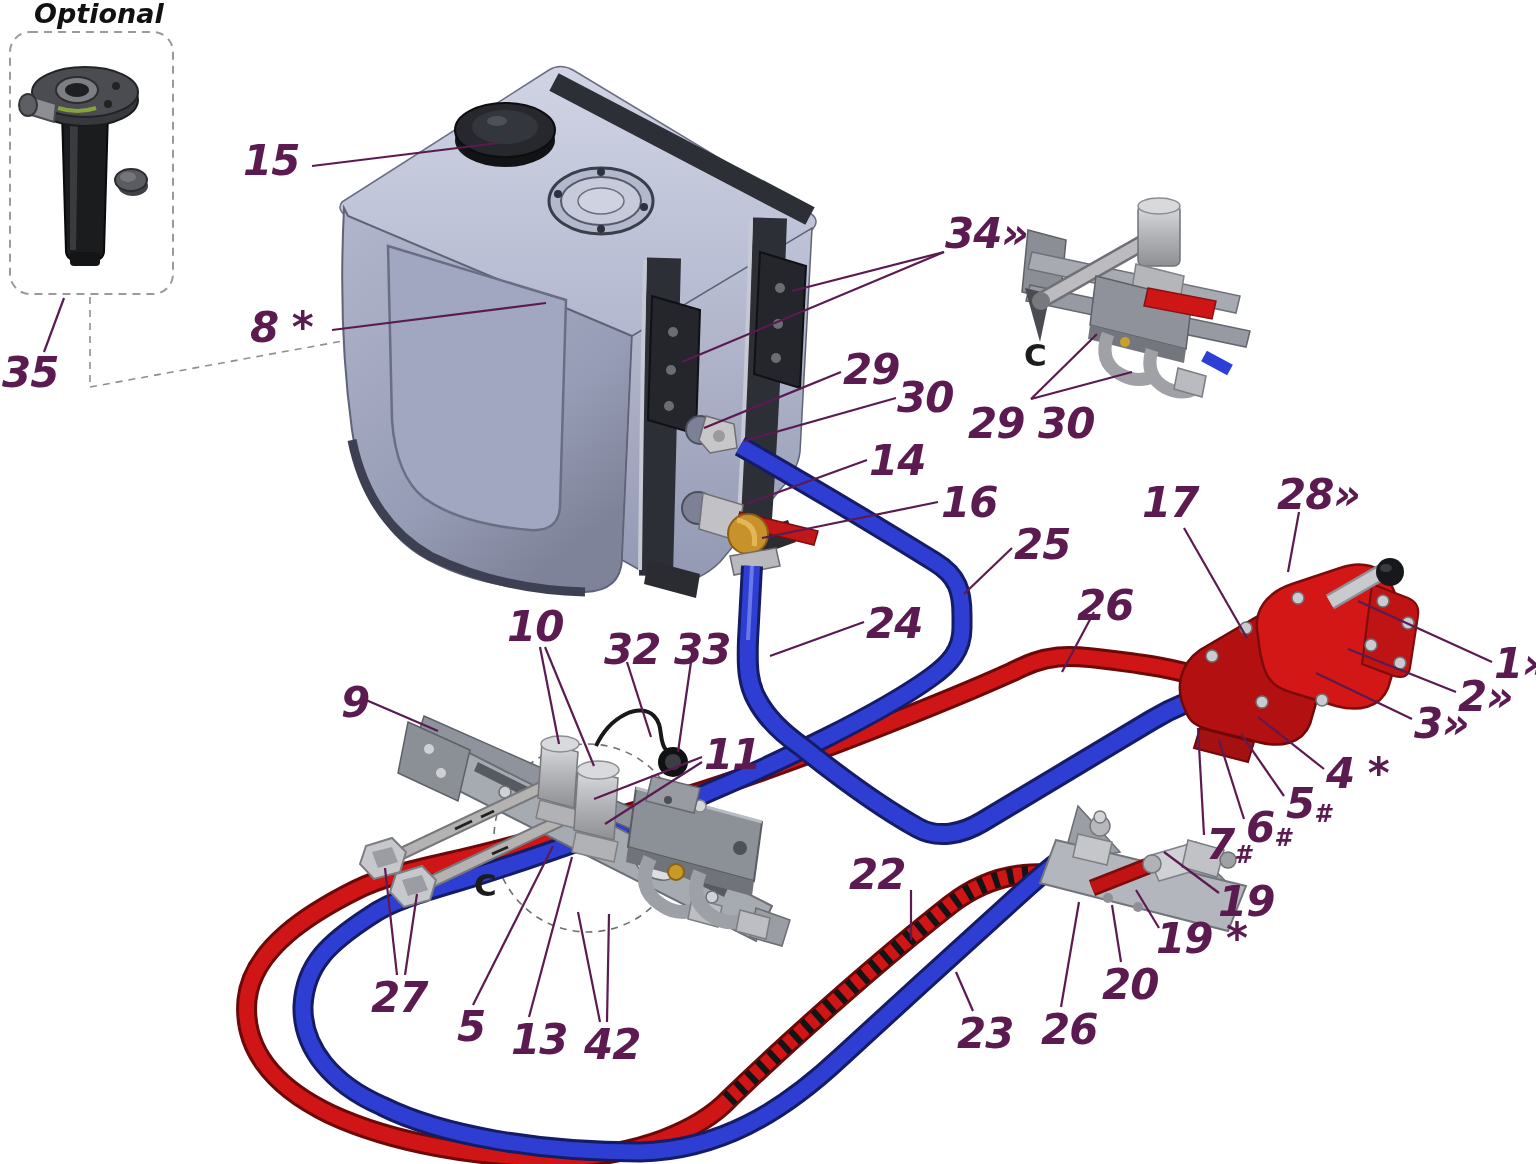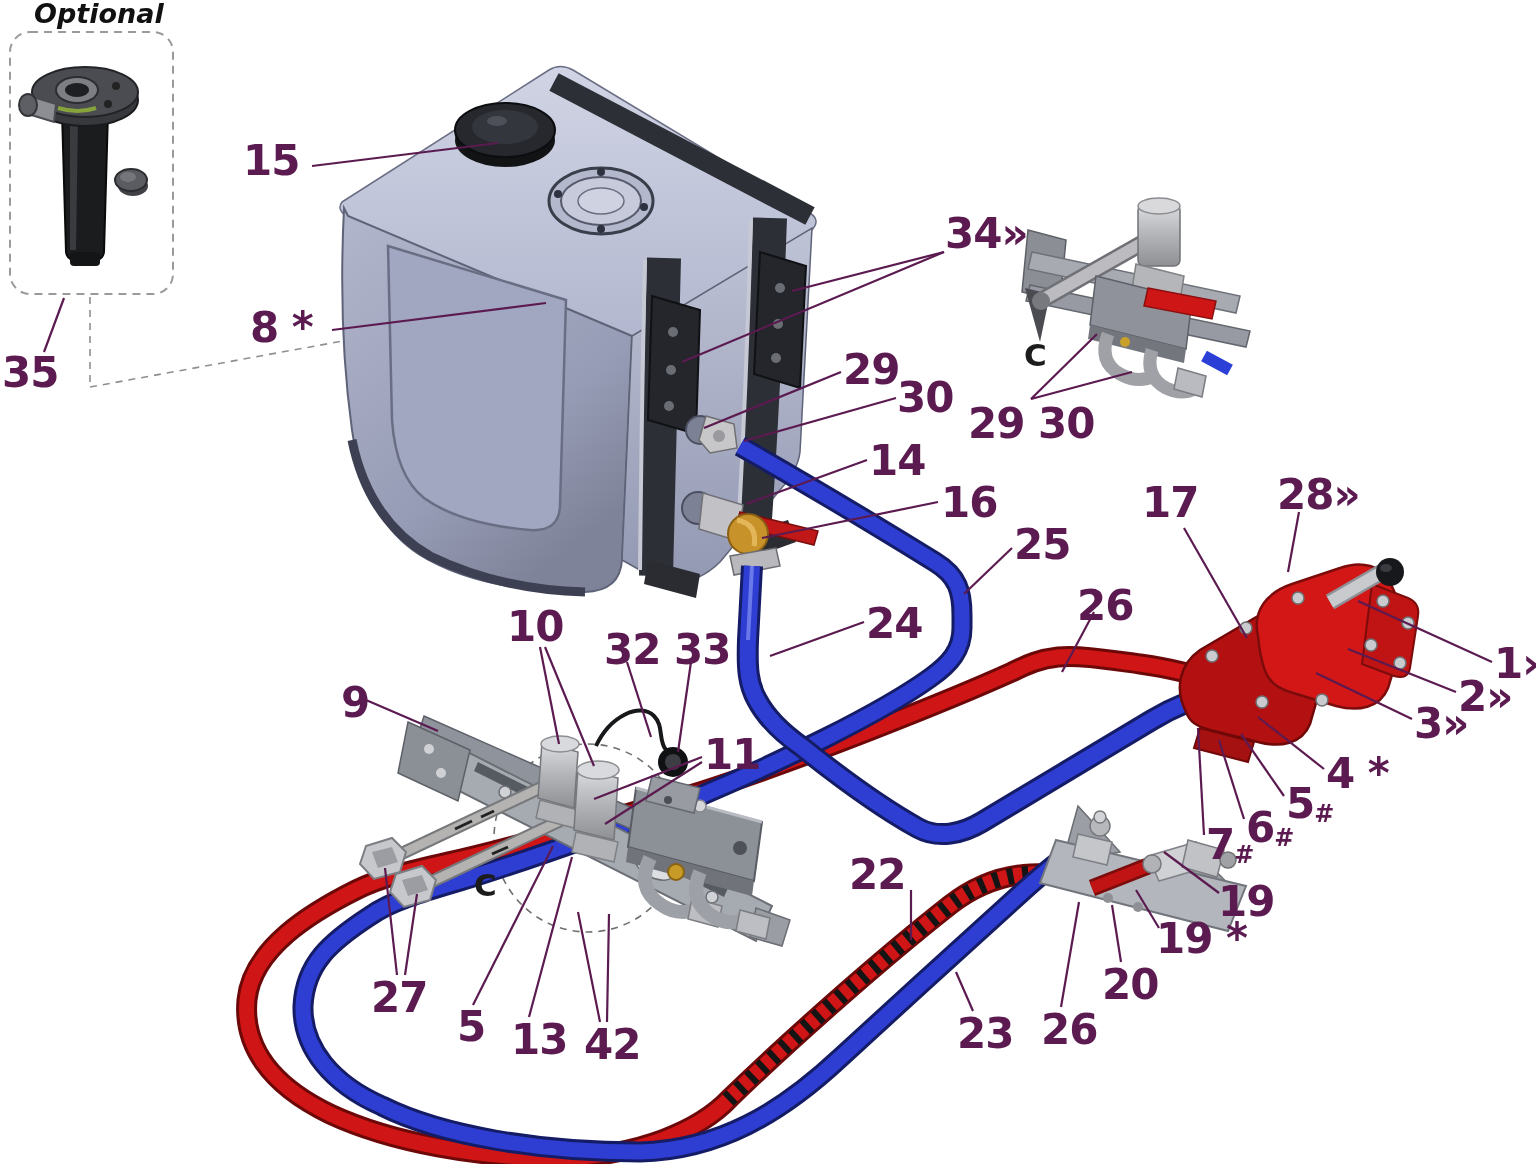--- a/index.html
+++ b/index.html
@@ -1,24 +1,24 @@
 <!DOCTYPE html>
 <html><head>
 <meta charset="utf-8">
 <style>
   html,body{margin:0;padding:0;background:#ffffff;}
   #stage{position:relative;width:1536px;height:1164px;background:#ffffff;overflow:hidden;
          font-family:"DejaVu Sans",sans-serif;}
   #art{position:absolute;left:0;top:0;}
-  .lbl{position:absolute;color:#5b1a50;font-weight:bold;
+  .lbl{position:absolute;color:#5b1a50;font-weight:bold;font-style:italic;
        font-size:42px;line-height:1;letter-spacing:-1px;white-space:nowrap;}
   .lbl .sfx{font-weight:bold;}
   .lbl .hash{font-size:24px;vertical-align:-4px;}
   .blk{color:#1c1c1c;font-style:normal;font-size:31px;letter-spacing:0;}
-  .opt{color:#111;font-size:27px;font-style:italic;letter-spacing:0;}
+  .opt{color:#111;font-size:27px;letter-spacing:0;}
 </style>
 </head>
 <body>
 
 <div id="stage">
 
 <svg id="art" width="1536" height="1164" viewBox="0 0 1536 1164">
   <defs>
     <linearGradient id="gTop" x1="0" y1="0" x2="0" y2="1">
       <stop offset="0" stop-color="#d0d4e4"></stop>

